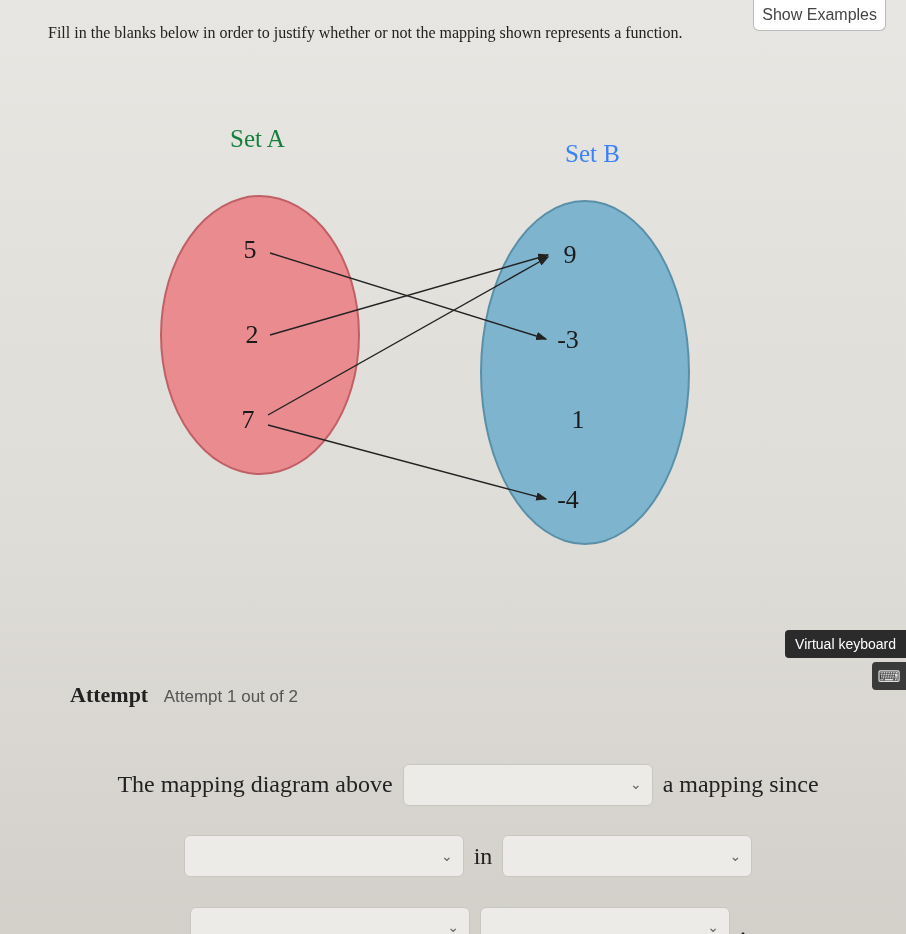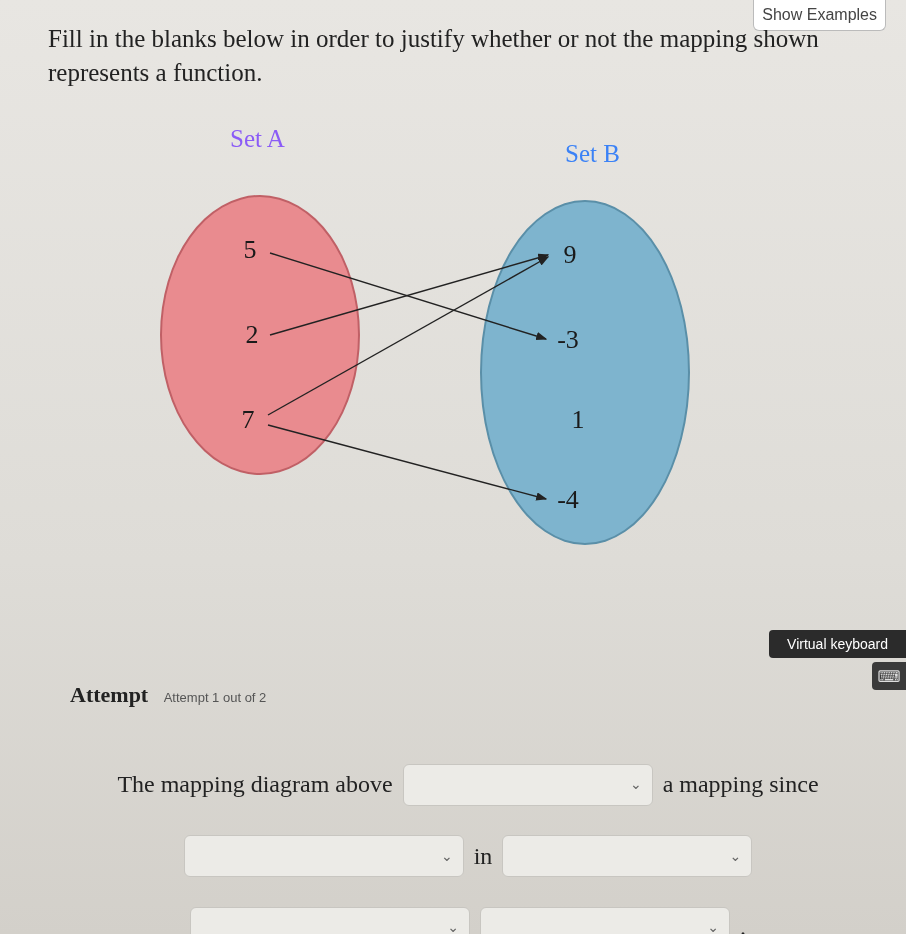--- a/index.html
+++ b/index.html
@@ -23,37 +23,37 @@
     padding: 6px 8px;
     font-size: 16px;
     color: #444;
     font-family: Arial, sans-serif;
   }
   .question {
     position: absolute;
     top: 22px;
     left: 48px;
     right: 20px;
-    font-size: 25px;
+    font-size: 16px;
     line-height: 1.35;
     color: #222;
   }
   .diagram {
     position: absolute;
     top: 115px;
     left: 120px;
     width: 620px;
     height: 490px;
   }
   .set-label {
     position: absolute;
     font-size: 25px;
     font-weight: 500;
   }
-  .set-a-label { color: #8b5cf6; left: 110px; top: 10px; }
+  .set-a-label { color: #15803d; left: 110px; top: 10px; }
   .set-b-label { color: #3b82f6; left: 405px; top: 25px; margin-left: 40px; }
   .ellipse {
     position: absolute;
     border-radius: 50%;
   }
   .ellipse-a {
     left: 40px;
     top: 80px;
     width: 200px;
     height: 280px;
@@ -75,21 +75,21 @@
     text-align: center;
     width: 40px;
   }
   .vk-tooltip {
     position: absolute;
     right: 0;
     top: 630px;
     background: #2b2b2b;
     color: #fff;
     font-size: 14px;
-    padding: 6px 18px;
+    padding: 6px 10px;
     border-radius: 4px 0 0 4px;
     font-family: Arial, sans-serif;
   }
   .vk-icon {
     position: absolute;
     right: 0;
     top: 662px;
     width: 34px;
     height: 28px;
     background: #3a3a3a;
@@ -103,21 +103,21 @@
   .answer-section {
     position: absolute;
     left: 70px;
     top: 682px;
     right: 40px;
   }
   .answer-header {
     font-size: 22px;
   }
   .answer-header .bold { font-weight: bold; color: #222; }
-  .answer-header .attempt { font-size: 13px; color: #555; margin-left: 10px; font-family: Arial, sans-serif; }
+  .answer-header .attempt { font-size: 17px; color: #555; margin-left: 10px; font-family: Arial, sans-serif; }
   .fill-area {
     margin-top: 48px;
     font-size: 24px;
     color: #222;
     line-height: 2.4;
   }
   .fill-row {
     display: flex;
     align-items: center;
     flex-wrap: wrap;

